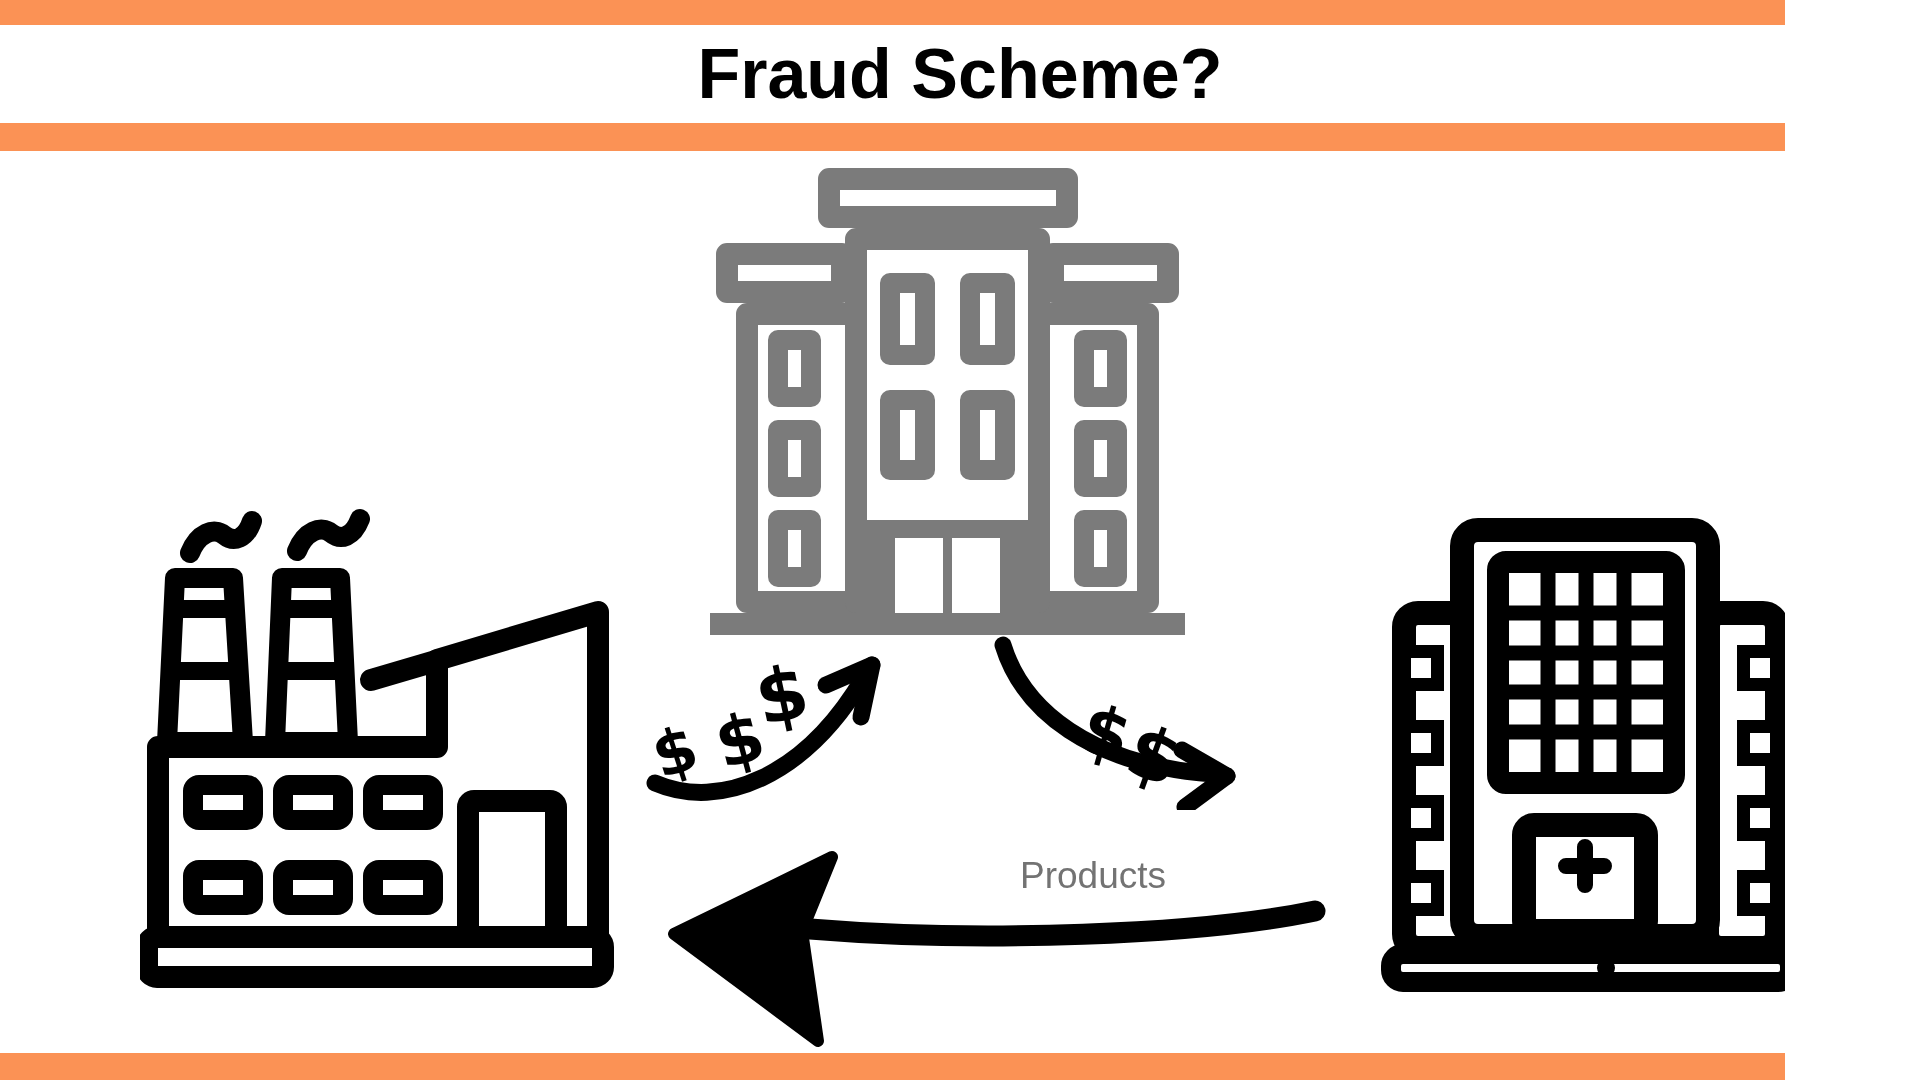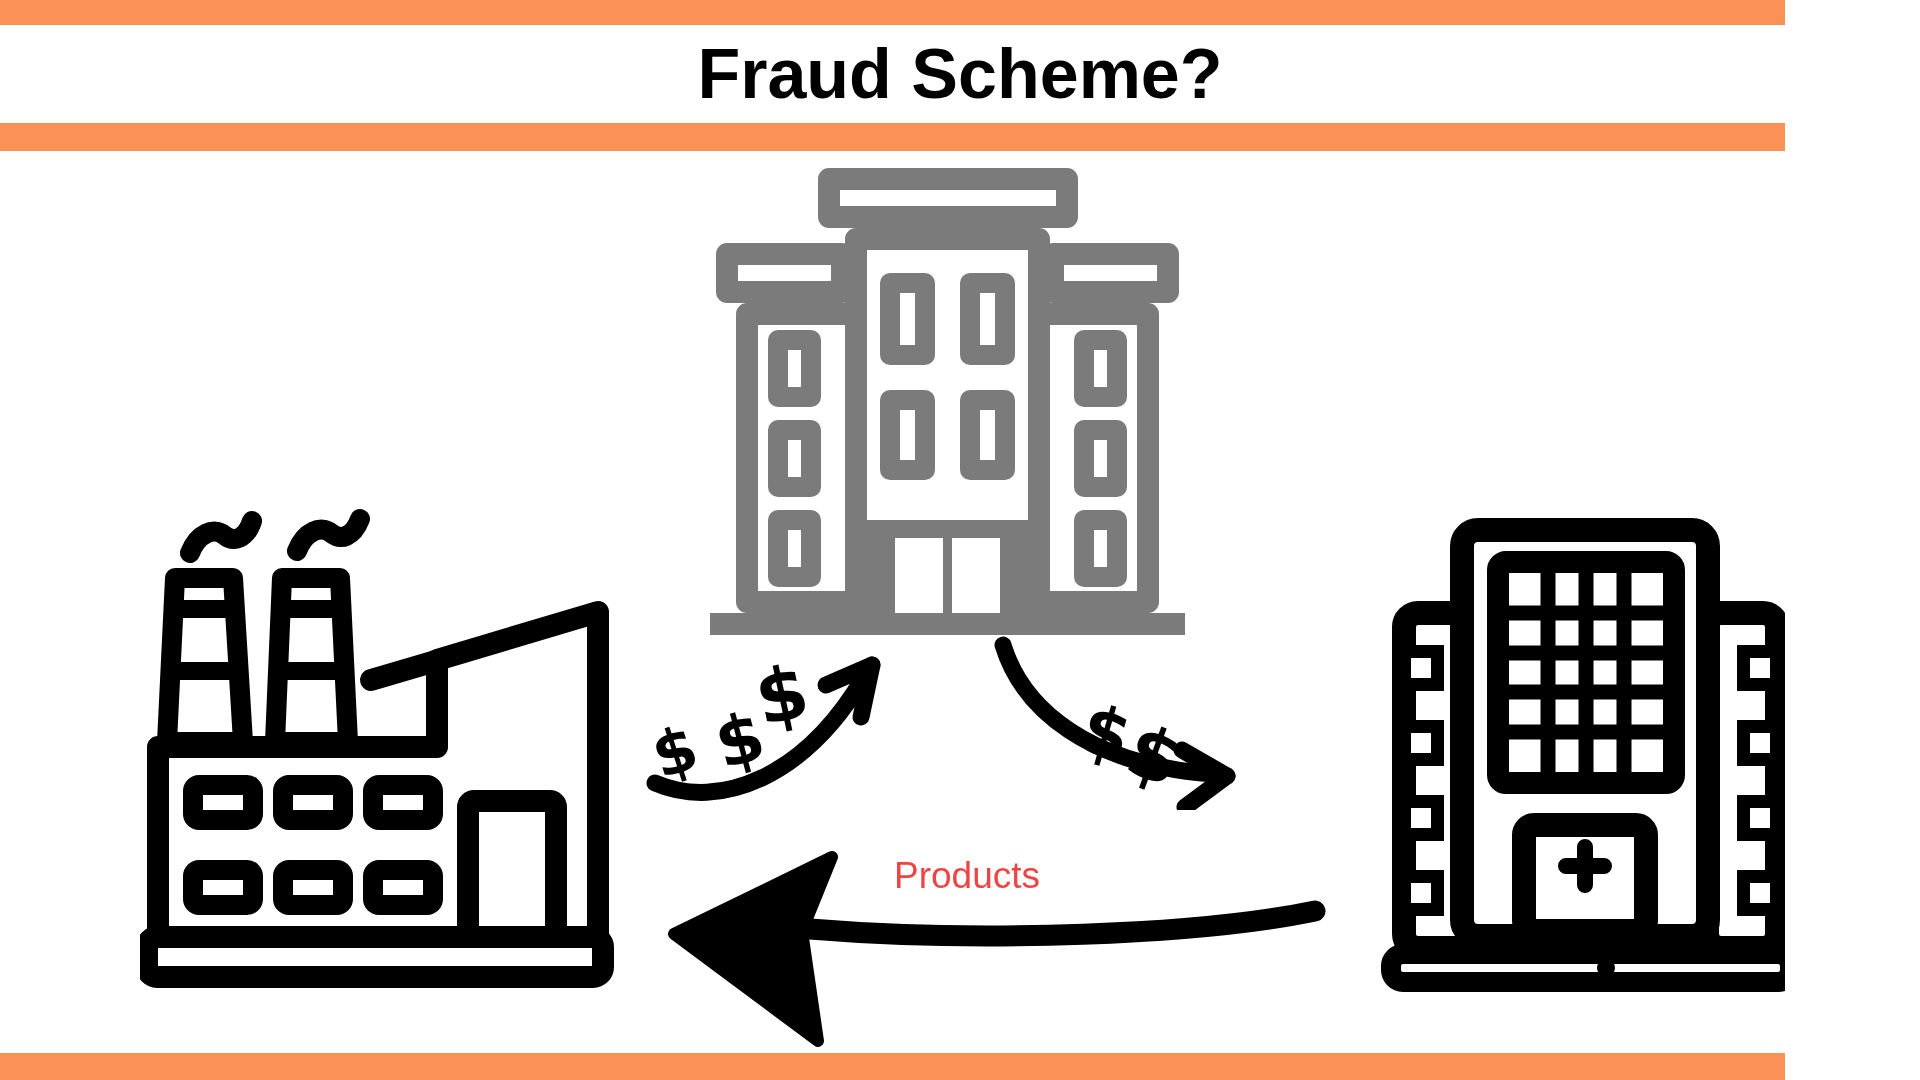--- a/index.html
+++ b/index.html
@@ -12,22 +12,22 @@
   #title-band{position:absolute;top:25px;left:0;width:1920px;height:98px;
               display:flex;align-items:center;justify-content:center;}
   #page-title{font-size:70px;font-weight:bold;color:#000;letter-spacing:0px;}
   .icon-abs{position:absolute;}
   #factory-svg{left:140px;top:505px;}
   #shell-svg{left:710px;top:165px;}
   #buyer-svg{left:1378px;top:513px;}
   #arrow-up-svg{left:640px;top:625px;}
   #arrow-down-svg{left:975px;top:630px;}
   #products-arrow-svg{left:660px;top:835px;}
-  #products-label{position:absolute;left:894px;top:855px;width:220px;
-                  font-size:37px;color:#ef4444;text-align:left;}
+  #products-label{position:absolute;left:946px;top:855px;width:220px;
+                  font-size:37px;color:#737373;text-align:right;}
   .dollar{font-family:"DejaVu Sans",sans-serif;font-weight:bold;fill:#000;}
 </style>
 </head>
 <body>
 
 <div id="stage">
 
   <div id="bar-top" class="bar"></div>
 
   <div id="title-band">

